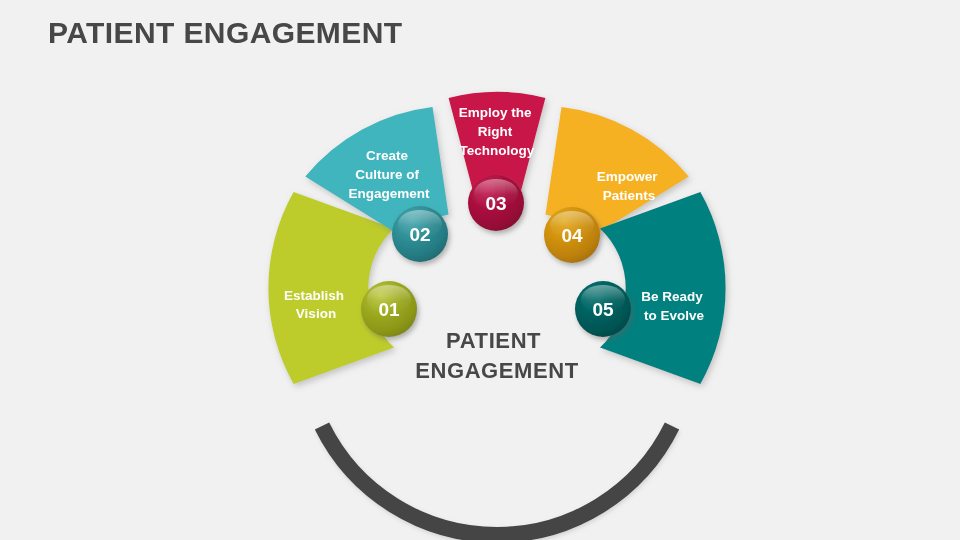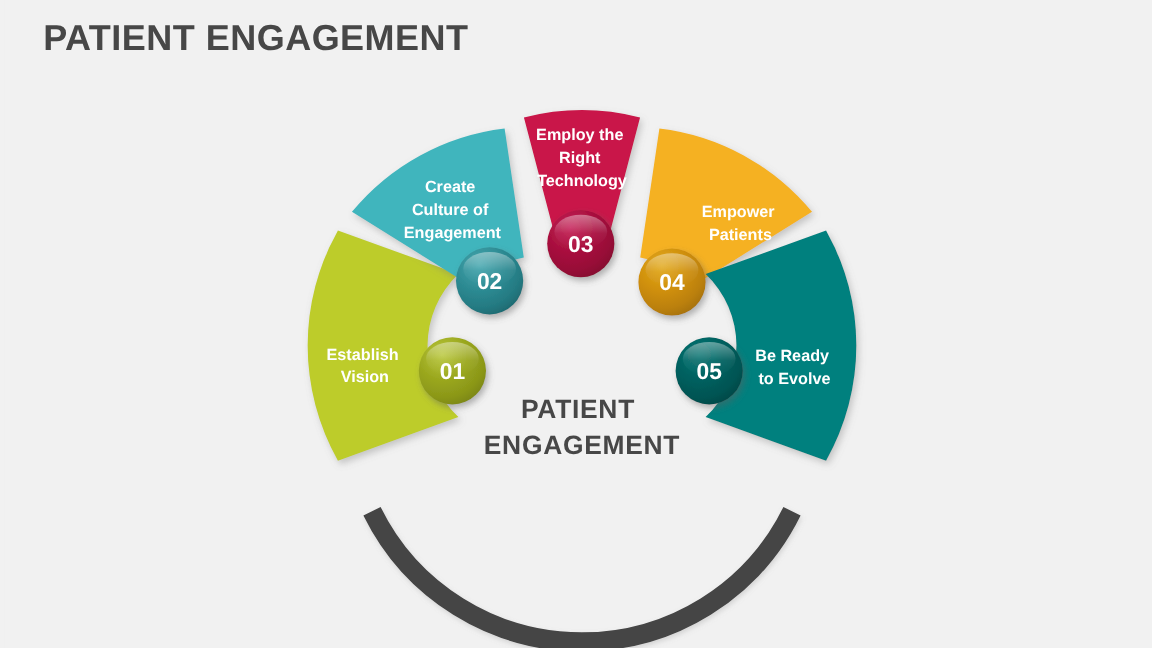--- a/index.html
+++ b/index.html
@@ -10,21 +10,21 @@
   body {
     width: 960px;
     height: 540px;
     background: #f1f1f1;
     font-family: "Liberation Sans", sans-serif;
     overflow: hidden;
     position: relative;
   }
   #slide {
     position: absolute;
-    left: 4px; top: 0;
+    left: 16px; top: 0;
     width: 884px;
     height: 540px;
     background: #f1f1f1;
   }
   #page-title {
     position: absolute;
     left: 32px;
     top: 16px;
     font-size: 30px;
     font-weight: bold;

